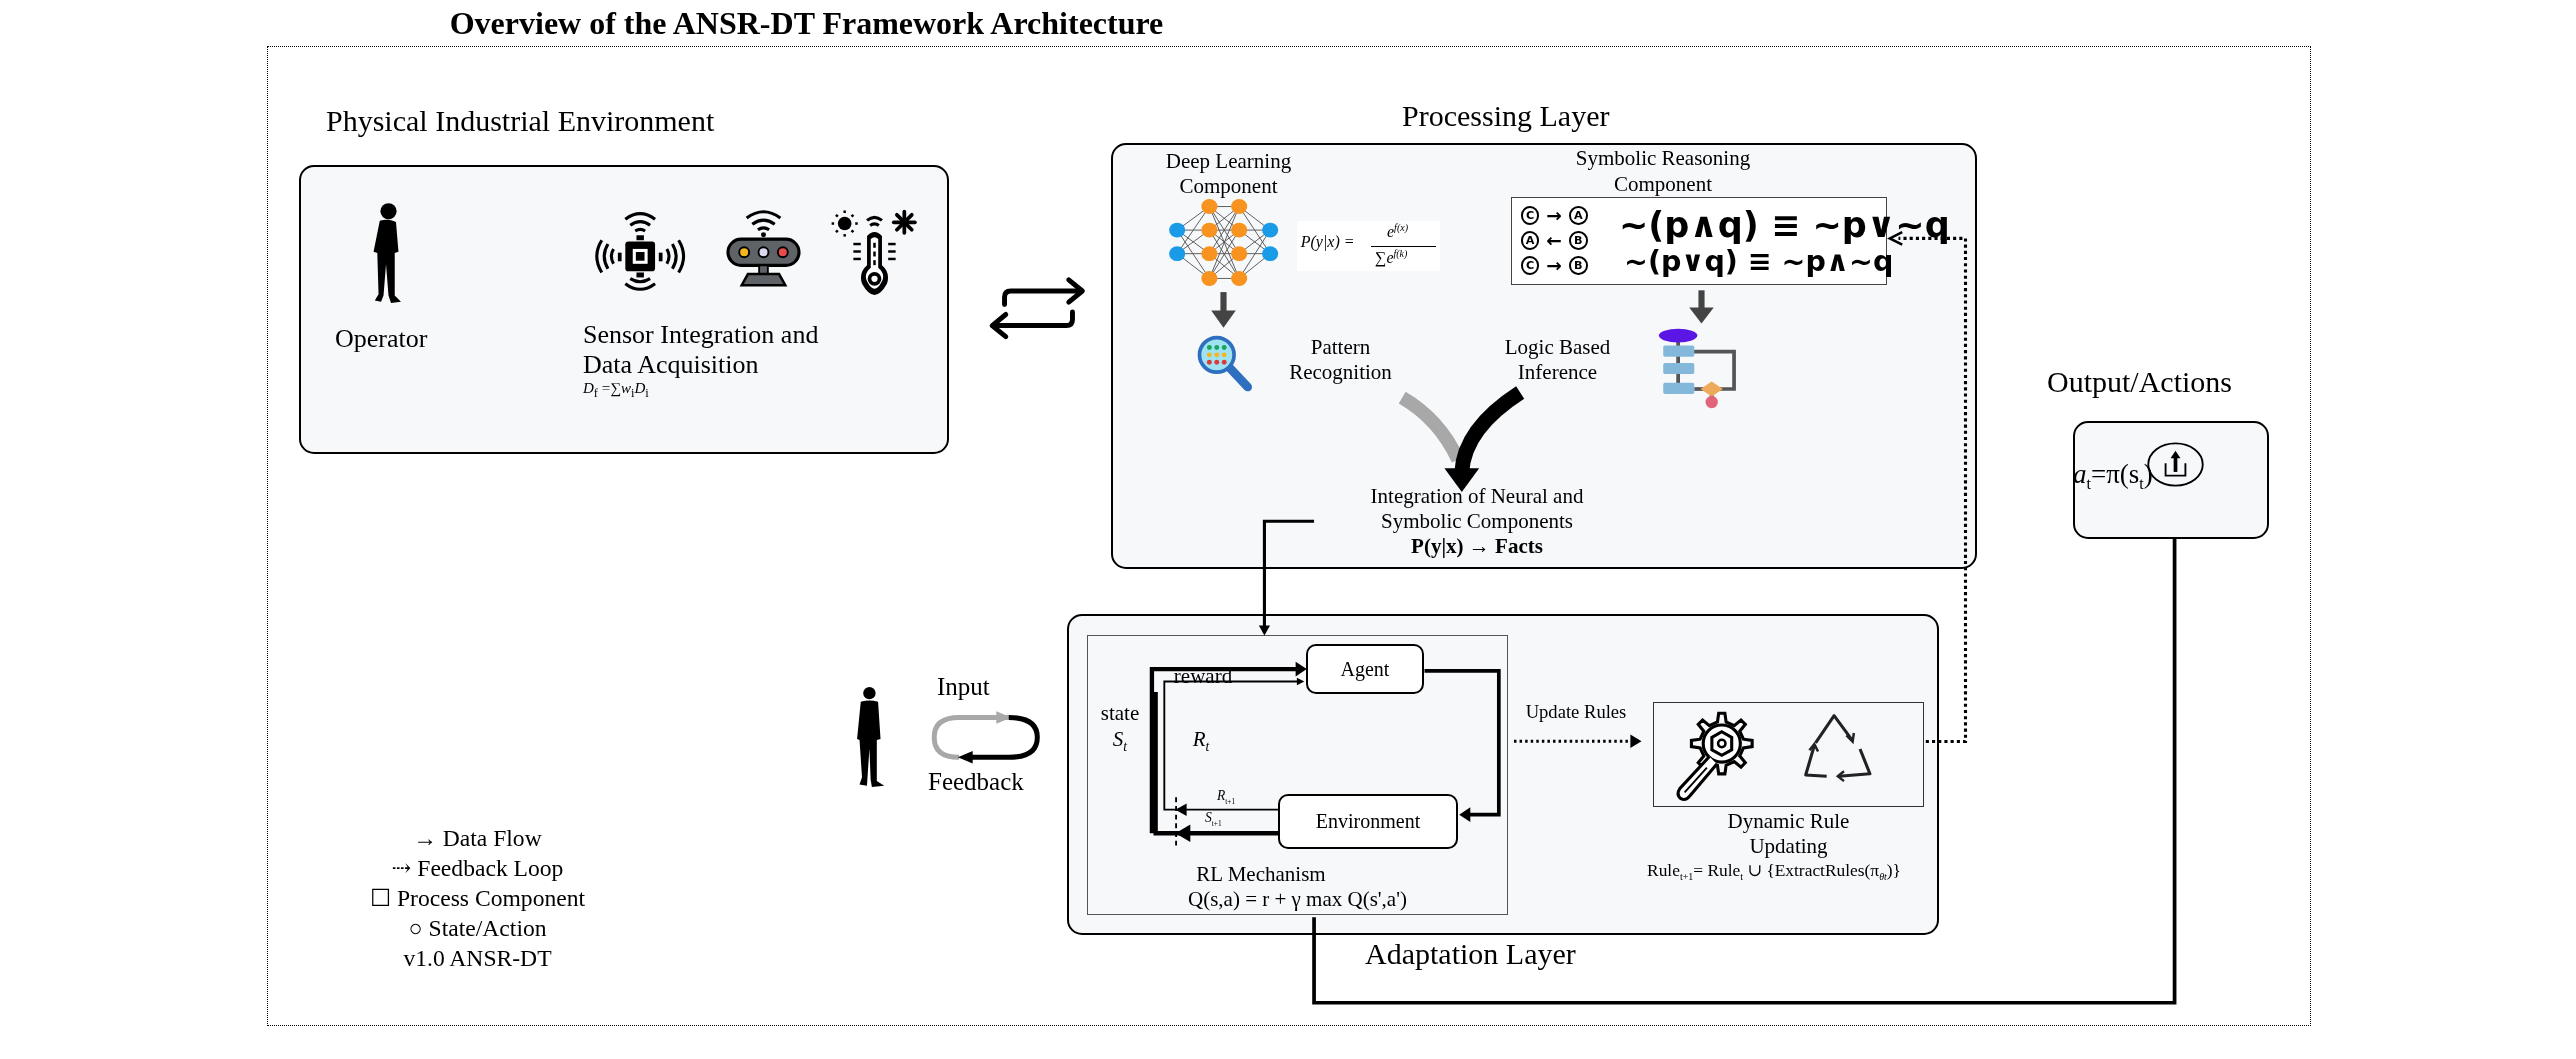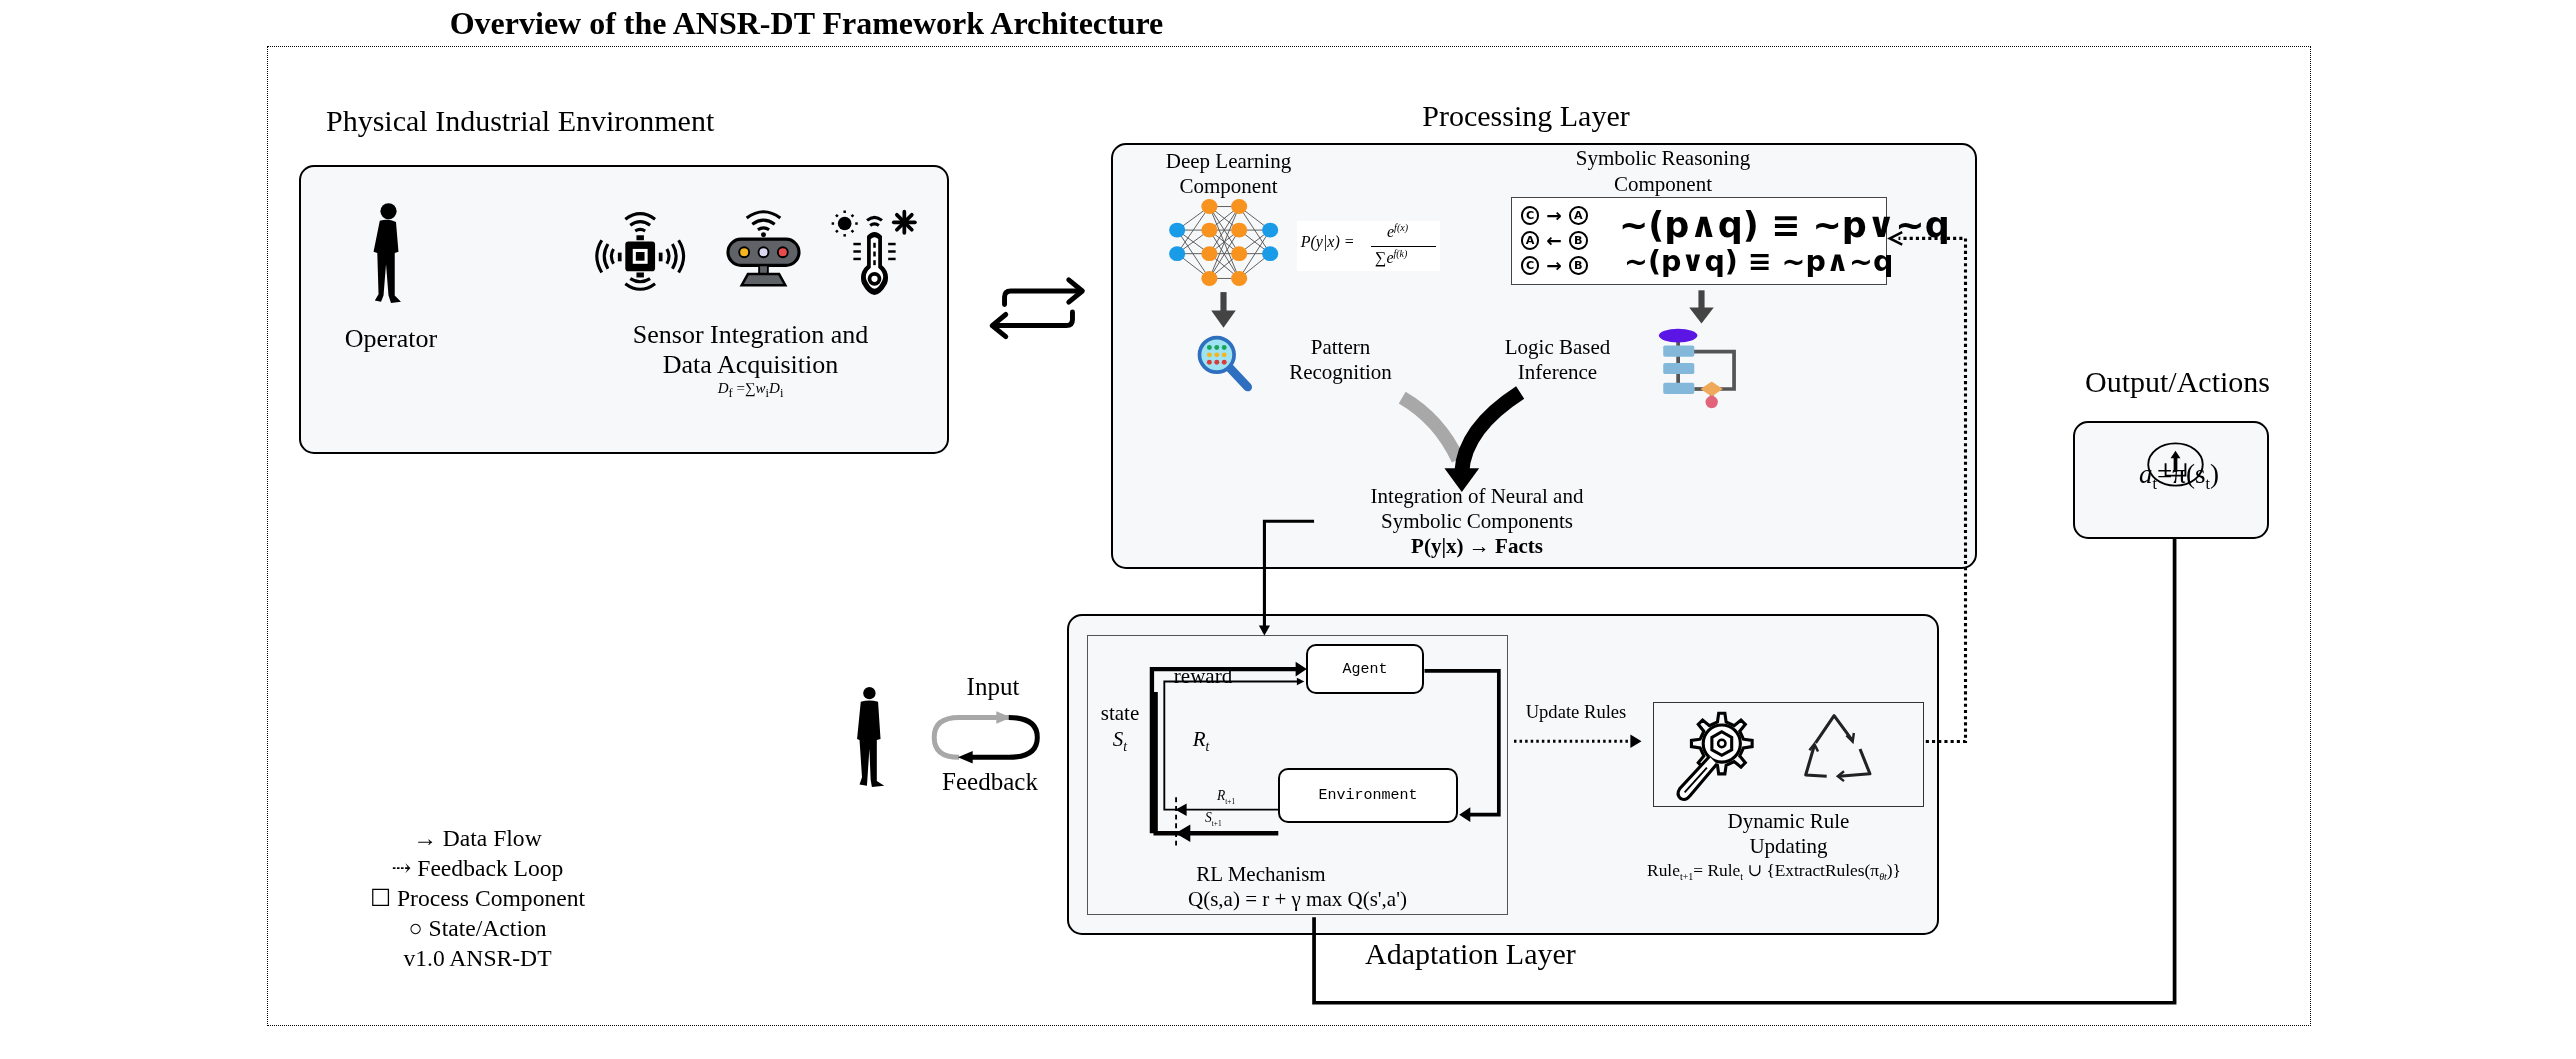--- a/index.html
+++ b/index.html
@@ -2,25 +2,25 @@
 <html style="font-size:10px"><head>
 <meta charset="utf-8">
 <style>
   html, body { margin:0; padding:0; background:#ffffff; }
   body { width:2576px; height:1060px; position:relative; overflow:hidden;
          font-family:"Liberation Serif", "DejaVu Serif", serif; color:#000; }
   .abs { position:absolute; }
   .title { left:0; width:1613px; top:5px; text-align:center; font-size:32px; font-weight:bold; }
   .frame { left:267px; top:46px; width:2044px; height:980px; border:1.9px dotted #000; box-sizing:border-box; }
   .panel { background:#f7f8fa; border:2.5px solid #000; border-radius:15px; box-sizing:border-box; }
-  .lbl { font-size:26px; text-align:center; white-space:nowrap; line-height:1.1; }
+  .lbl { font-size:26px; text-align:left; white-space:nowrap; line-height:1.1; }
   .small { font-size:21px; text-align:center; white-space:nowrap; line-height:1.15; }
   .it { font-style:italic; }
   .rbox { position:absolute; background:#fff; border:2.5px solid #000; border-radius:10px; box-sizing:border-box;
-          display:flex; align-items:center; justify-content:center; font-size:15px;font-family:Liberation Mono, monospace; }
+          display:flex; align-items:center; justify-content:center; font-size:20px; }
   svg { position:absolute; overflow:visible; }
   .symtext { font-family:"DejaVu Sans", sans-serif; font-weight:bold; font-size:34px; white-space:nowrap; }
   .legend-line { font-size:23.6px; text-align:center; line-height:30px; white-space:nowrap; }
 </style>
 </head>
 <body>
 
 <div class="abs title">Overview of the ANSR-DT Framework Architecture</div>
 
 <div class="abs frame"></div>
@@ -279,21 +279,21 @@
 <svg style="left:928px; top:710px;" width="118" height="56" viewBox="0 0 190 90">
   <path d="M130,12 L50,12 Q10,12 10,44 Q10,76 50,76" fill="none" stroke="#a8a8a8" stroke-width="8"></path>
   <path d="M110,2 L134,12 L110,22 Z" fill="#a8a8a8"></path>
   <path d="M130,12 Q176,12 176,44 Q176,76 130,76 L60,76" fill="none" stroke="#000" stroke-width="8"></path>
   <path d="M72,66 L48,76 L72,86 Z" fill="#000"></path>
 </svg>
 <div class="abs lbl" style="left:928px; top:768px; width:124px; font-size:25px;">Feedback</div>
 
 <div class="abs" style="left:1087px; top:635px; width:421px; height:280px; border:1.9px solid #555; box-sizing:border-box;"></div>
 <div class="rbox" style="left:1306px; top:644px; width:118px; height:50px;">Agent</div>
-<div class="rbox" style="left:1278px; top:768px; width:180px; height:55px;">Environment</div>
+<div class="rbox" style="left:1278px; top:794px; width:180px; height:55px;">Environment</div>
 
 <svg style="left:1087px; top:635px;" width="421" height="280" viewBox="0 0 678 452">
 
   <path d="M544,58 L664,58 L664,290 L614,290" fill="none" stroke="#000" stroke-width="6"></path>
   <path d="M600,290 L618,278 L618,302 Z" fill="#000"></path>
 
   <path d="M308,320 L110,320 L110,92" fill="none" stroke="#000" stroke-width="7"></path>
   <path d="M110,92 L104,92 L104,320" fill="none" stroke="#000" stroke-width="0"></path>
   <path d="M104,320 L104,55 L340,55" fill="none" stroke="#000" stroke-width="7"></path>
   <path d="M336,43 L354,55 L336,67 Z" fill="#000"></path>

